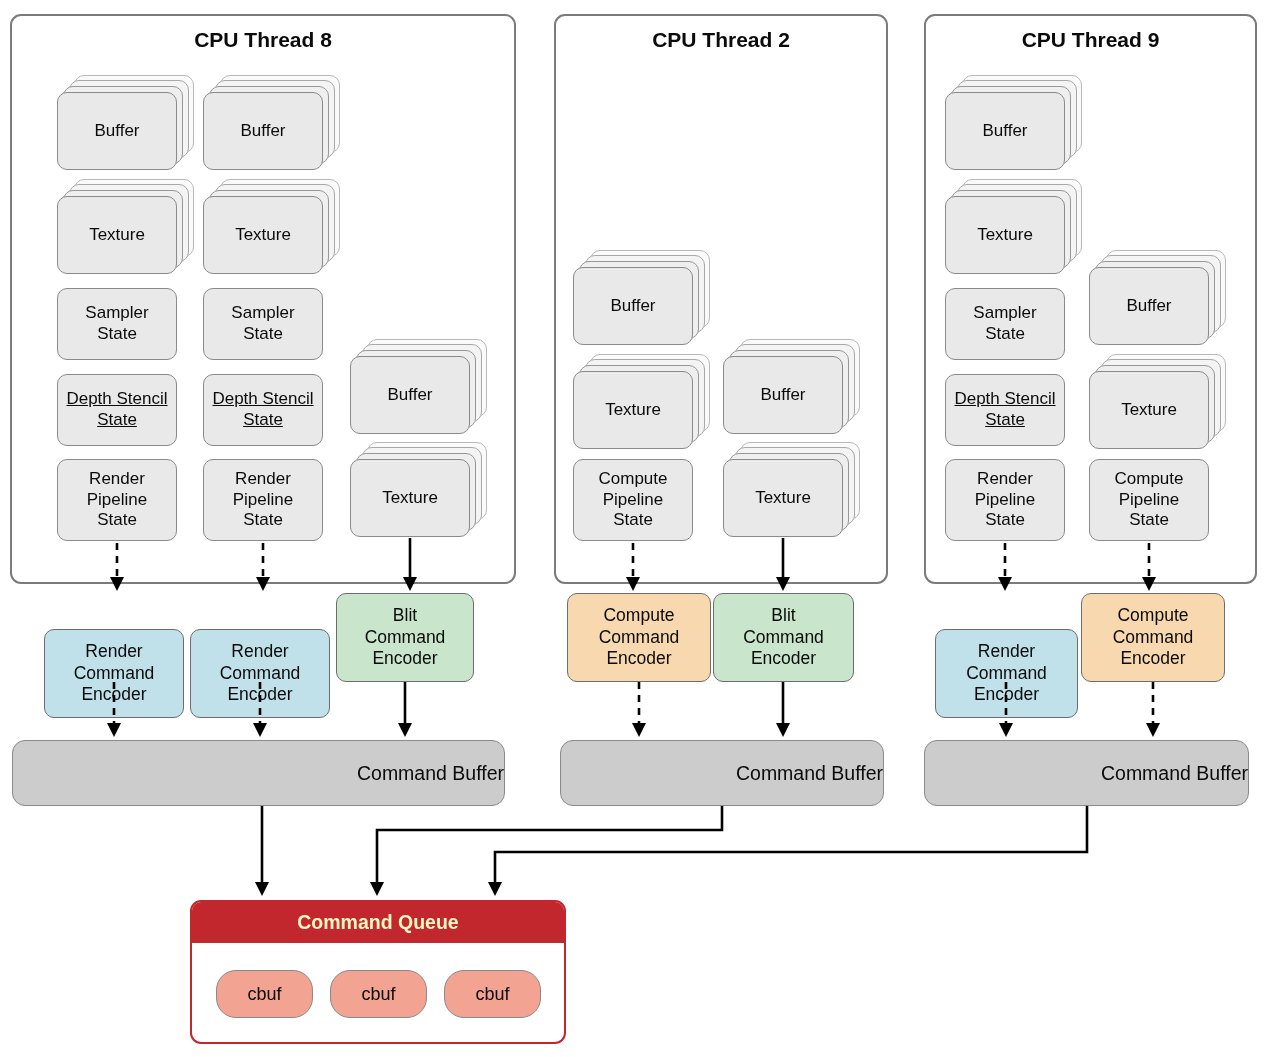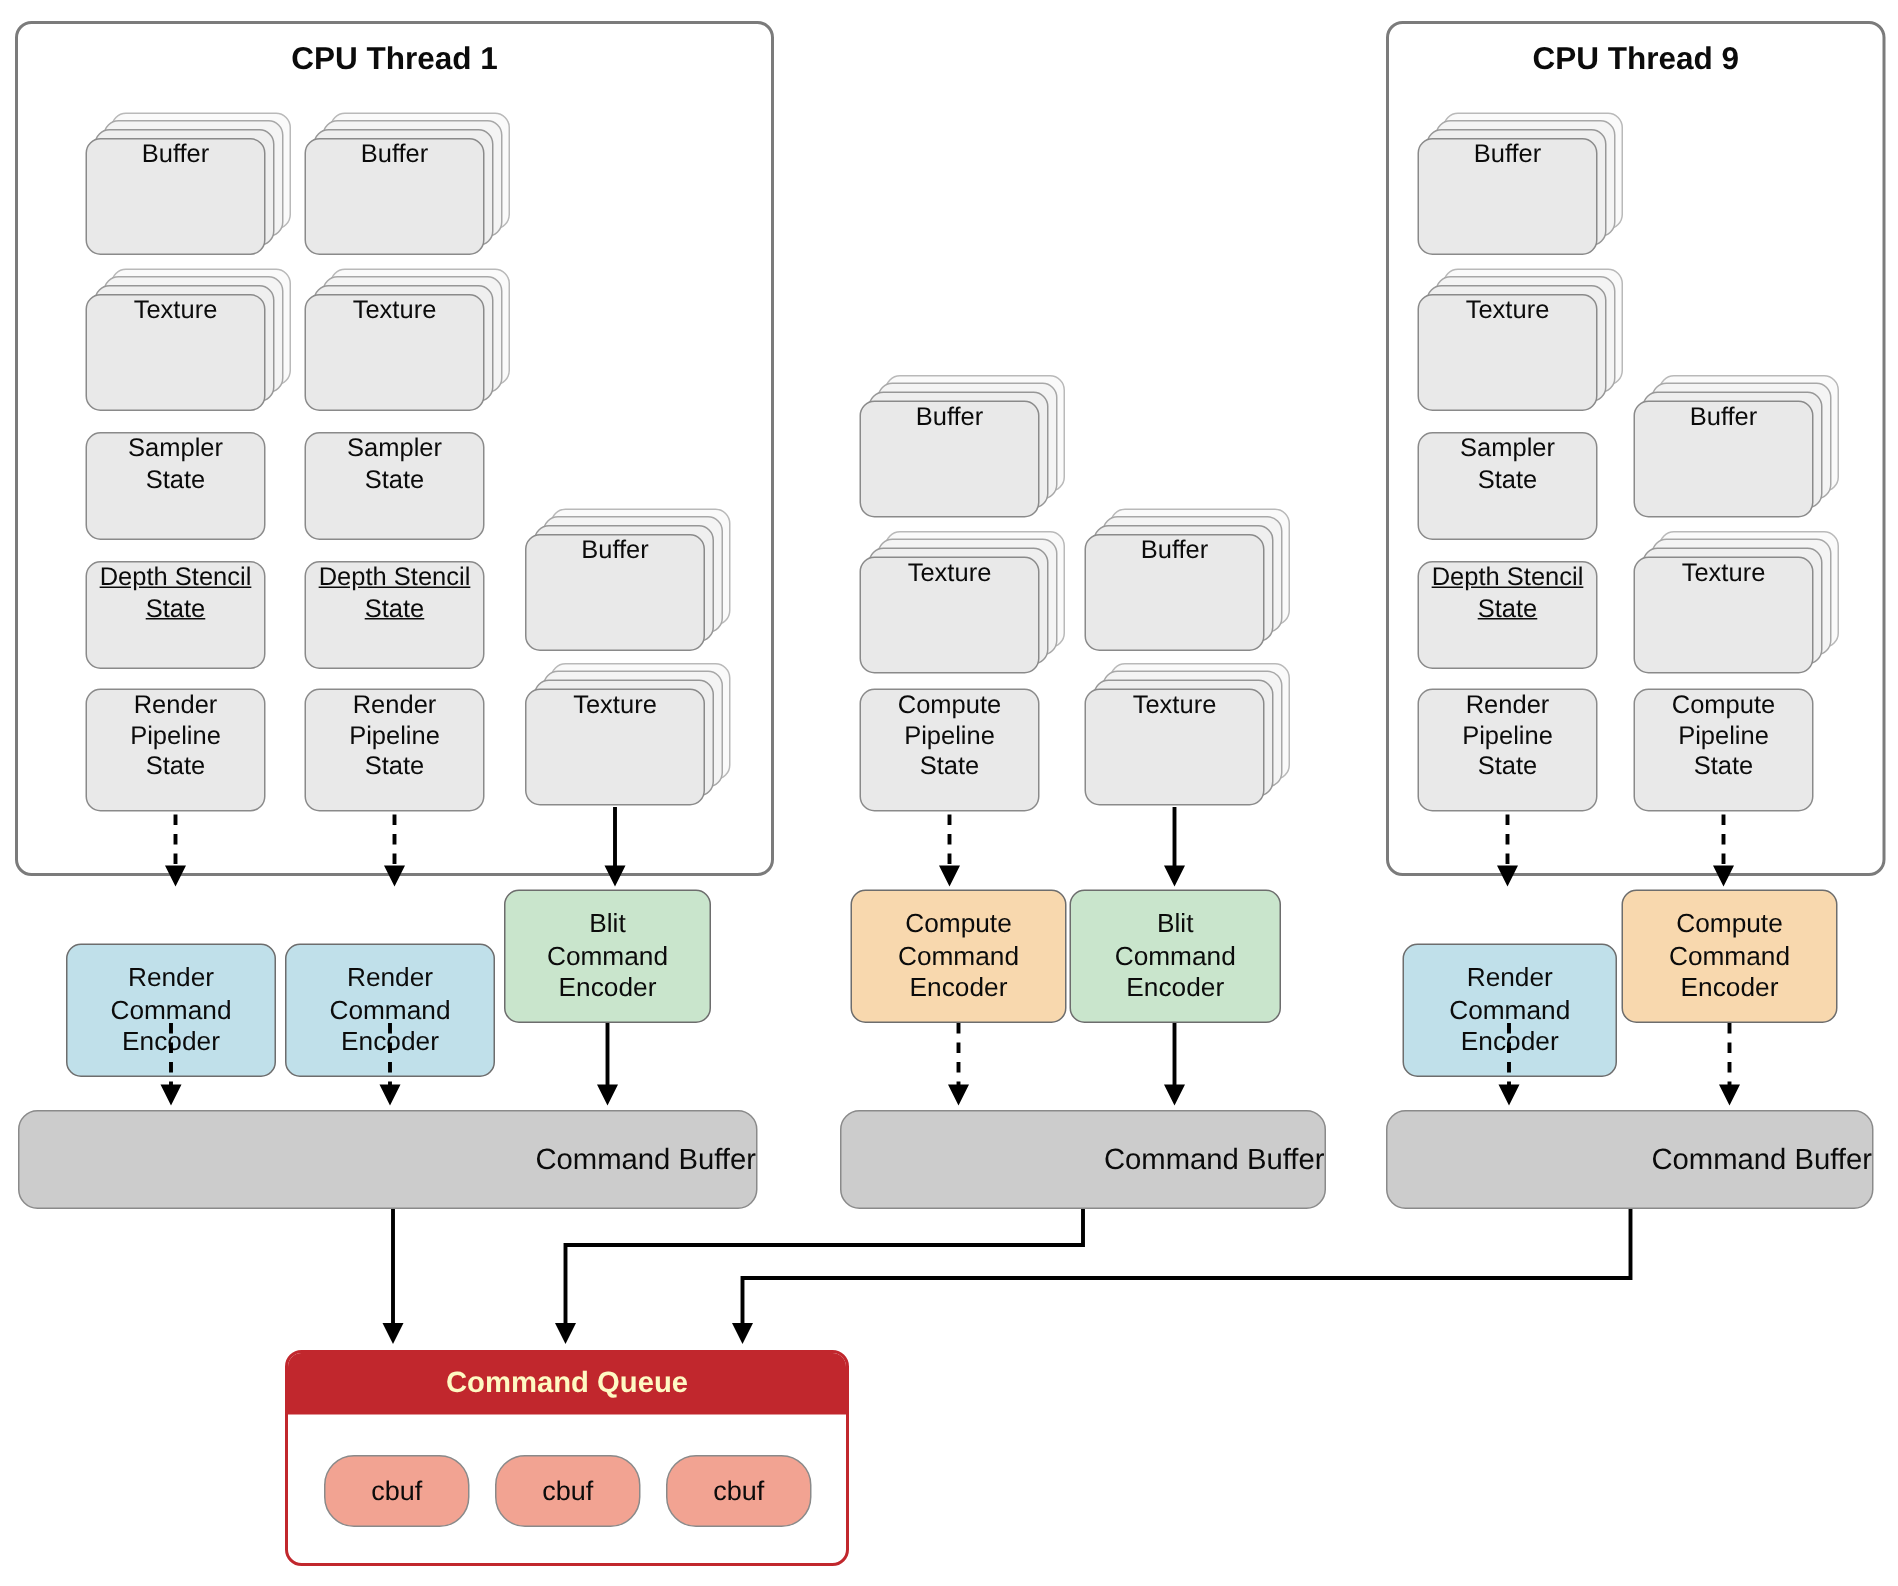--- a/index.html
+++ b/index.html
@@ -4,21 +4,21 @@
 <style>
   html,body{margin:0;padding:0;background:#ffffff;font-family:"Liberation Sans",sans-serif;color:#0b0b0b;}
   #canvas{position:relative;width:1265px;height:1057px;background:#ffffff;overflow:hidden;}
 
   
   .panel{position:absolute;border:2px solid #7b7b7b;border-radius:11px;background:#ffffff;}
   .panel-title{position:absolute;left:0;right:0;top:12px;text-align:center;font-weight:bold;font-size:21px;}
 
   
   .box{position:absolute;width:120px;box-sizing:border-box;border:1.7px solid #8a8a8a;border-radius:10px;
-       background:var(--resource_box,#e9e9e9);display:flex;align-items:flex-start;justify-content:center;
+       background:var(--resource_box,#e9e9e9);display:flex;align-items:center;justify-content:center;
        text-align:center;font-size:17px;line-height:1.22;padding:0 14px;}
   .box.tight{padding:0 3px;text-decoration:underline;}
   .box.narrow{padding:0 17px;}
   .stack{position:absolute;width:120px;height:78px;}
   .stack .layer{position:absolute;width:120px;height:78px;box-sizing:border-box;border-radius:10px;}
   .stack .l3{left:17px;top:-17px;background:#fafafa;border:1.5px solid #b9b9b9;}
   .stack .l2{left:12px;top:-12px;background:#f4f4f4;border:1.5px solid #a8a8a8;}
   .stack .l1{left:6px;top:-6px;background:#efefef;border:1.6px solid #979797;}
   .stack .front{left:0;top:0;height:78px;}
 
@@ -49,21 +49,24 @@
   .arrow-line{stroke:#000000;stroke-width:2.6;fill:none;}
   .arrow-line.dashed{stroke-dasharray:7 6;}
   .arrow-head{fill:#000000;stroke:none;}
 </style>
 </head>
 <body>
 
 <div id="canvas">
 
   <div class="panel" style="left:10px;top:14px;width:502px;height:566px;">
-    <div class="panel-title">CPU Thread 1</div>
+    <div class="panel-title">CPU Thread 8</div>
+  </div>
+  <div class="panel" style="left:554px;top:14px;width:330px;height:566px;">
+    <div class="panel-title">CPU Thread 2</div>
   </div>
   <div class="panel" style="left:924px;top:14px;width:329px;height:566px;">
     <div class="panel-title">CPU Thread 9</div>
   </div>
 
   <div class="stack" style="left:57px;top:92px;">
     <div class="layer l3"></div>
       <div class="layer l2"></div>
       <div class="layer l1"></div>
     <div class="box layer front">

